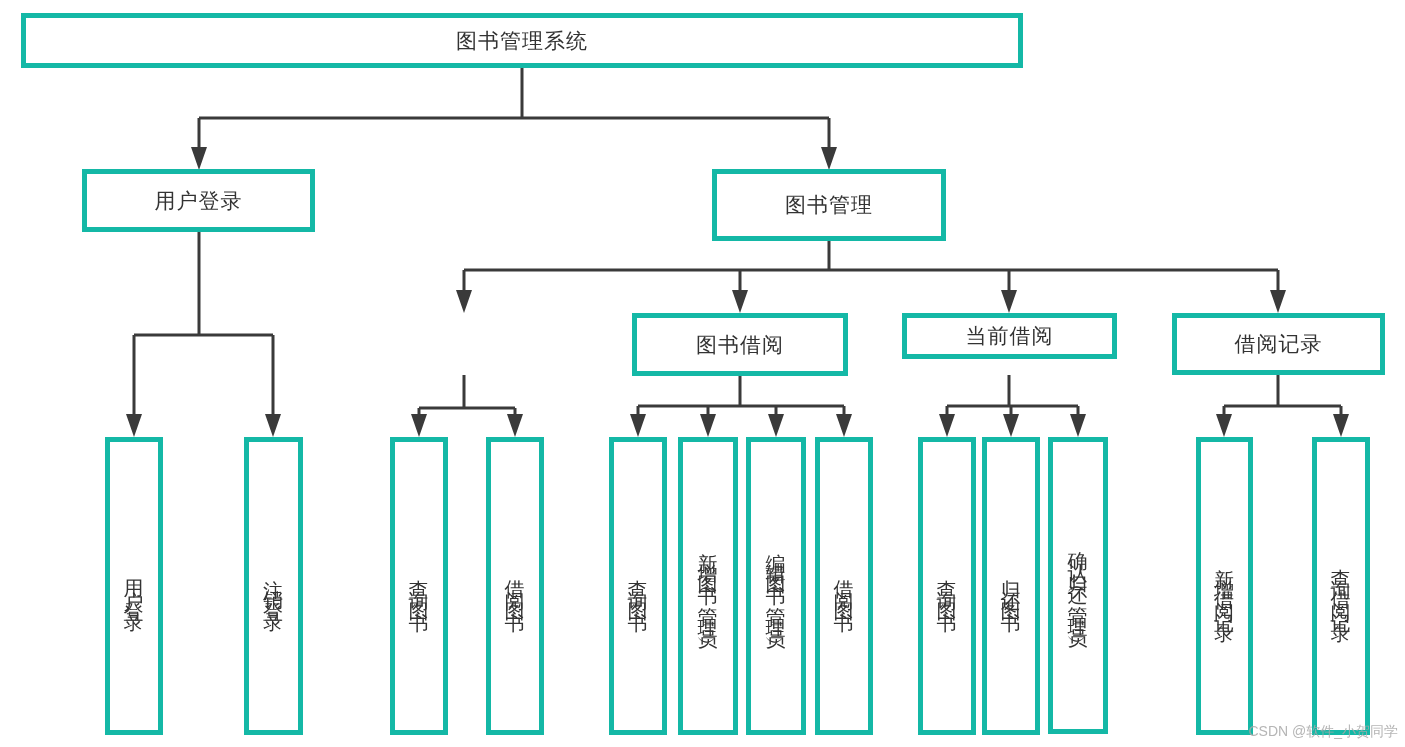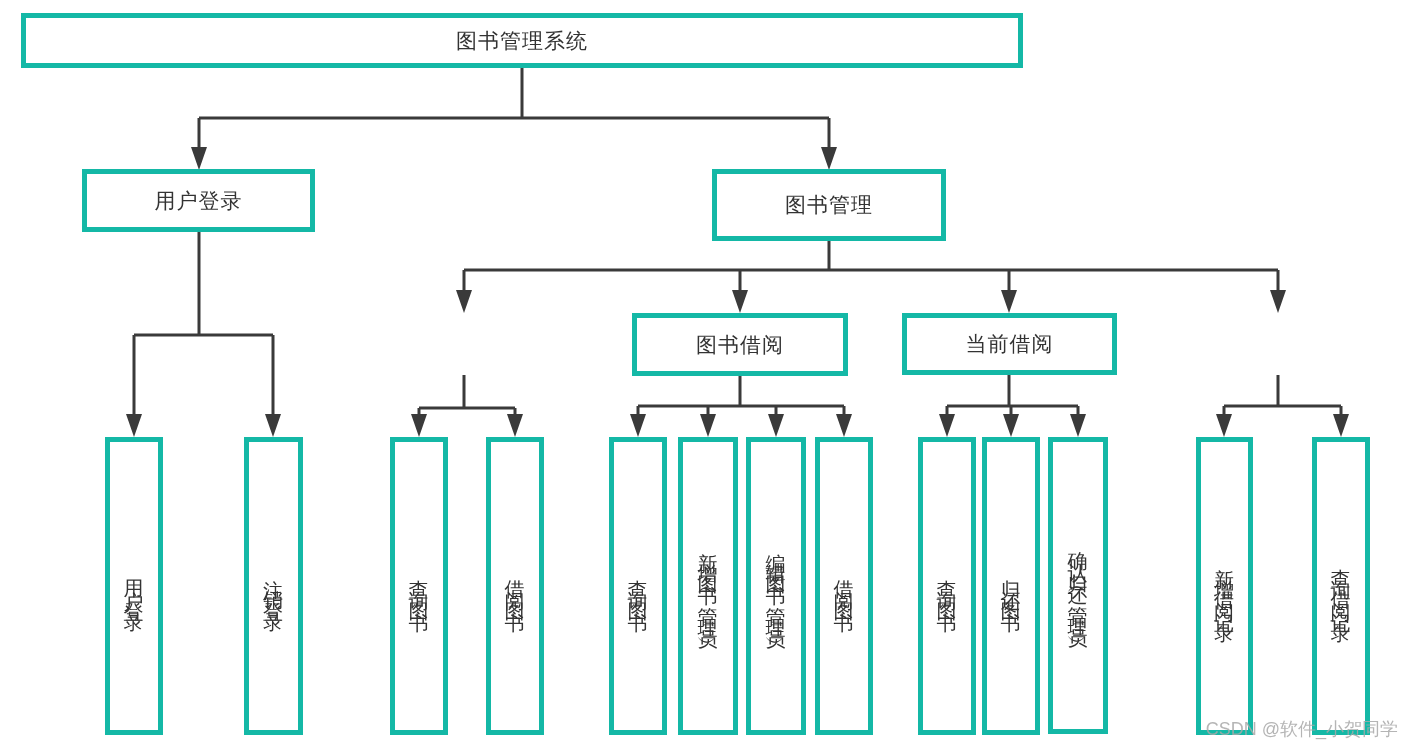--- a/index.html
+++ b/index.html
@@ -46,21 +46,21 @@
     writing-mode: vertical-rl;
     text-orientation: mixed;
     font-size: 20px;
     letter-spacing: 11px;
     line-height: 1;
   }
   .watermark {
     position: absolute;
     right: 7px;
     bottom: 6px;
-    font-size: 18px;
+    font-size: 14px;
     color: rgba(168,168,168,0.85);
     z-index: 5;
     white-space: nowrap;
     margin-top: 18px;
   }
 </style>
 </head>
 <body>
 
 <div class="canvas">
@@ -114,21 +114,22 @@
       <polygon points="1333,414 1349,414 1341,437"></polygon>
     </g>
   </svg>
 
   <div class="node h-node" style="left:21px; top:13px; width:1002px; height:55px;">图书管理系统</div>
 
   <div class="node h-node" style="left:82px; top:169px; width:233px; height:63px;">用户登录</div>
   <div class="node h-node" style="left:712px; top:169px; width:234px; height:72px;">图书管理</div>
 
   <div class="node h-node" style="left:632px; top:313px; width:216px; height:63px;">图书借阅</div>
-  <div class="node h-node" style="left:902px; top:313px; width:215px; height:62px;">当前借阅</div>
+  <div class="node h-node" style="left:902px; top:313px; width:215px; height:46px;">当前借阅</div>
+  <div class="node h-node" style="left:1172px; top:313px; width:213px; height:62px;">借阅记录</div>
 
   <div class="node v-node" style="left:105px; top:437px; width:58px; height:298px;">用户登录</div>
   <div class="node v-node" style="left:244px; top:437px; width:59px; height:298px;">注销登录</div>
 
   <div class="node v-node" style="left:390px; top:437px; width:58px; height:298px;">查询图书</div>
   <div class="node v-node" style="left:486px; top:437px; width:58px; height:298px;">借阅图书</div>
 
   <div class="node v-node" style="left:609px; top:437px; width:58px; height:298px;">查询图书</div>
   <div class="node v-node" style="left:678px; top:437px; width:60px; height:298px;">新增图书（管理员）</div>
   <div class="node v-node" style="left:746px; top:437px; width:60px; height:298px;">编辑图书（管理员）</div>

